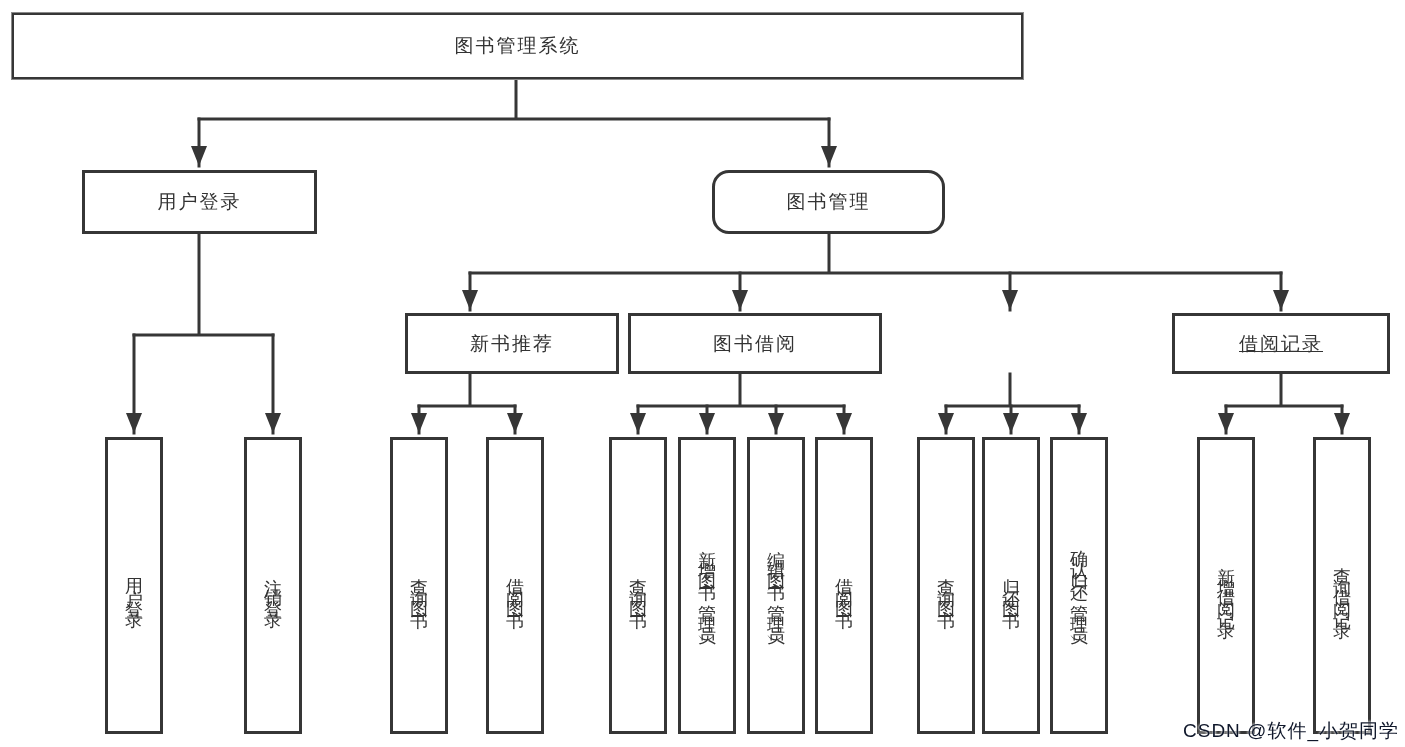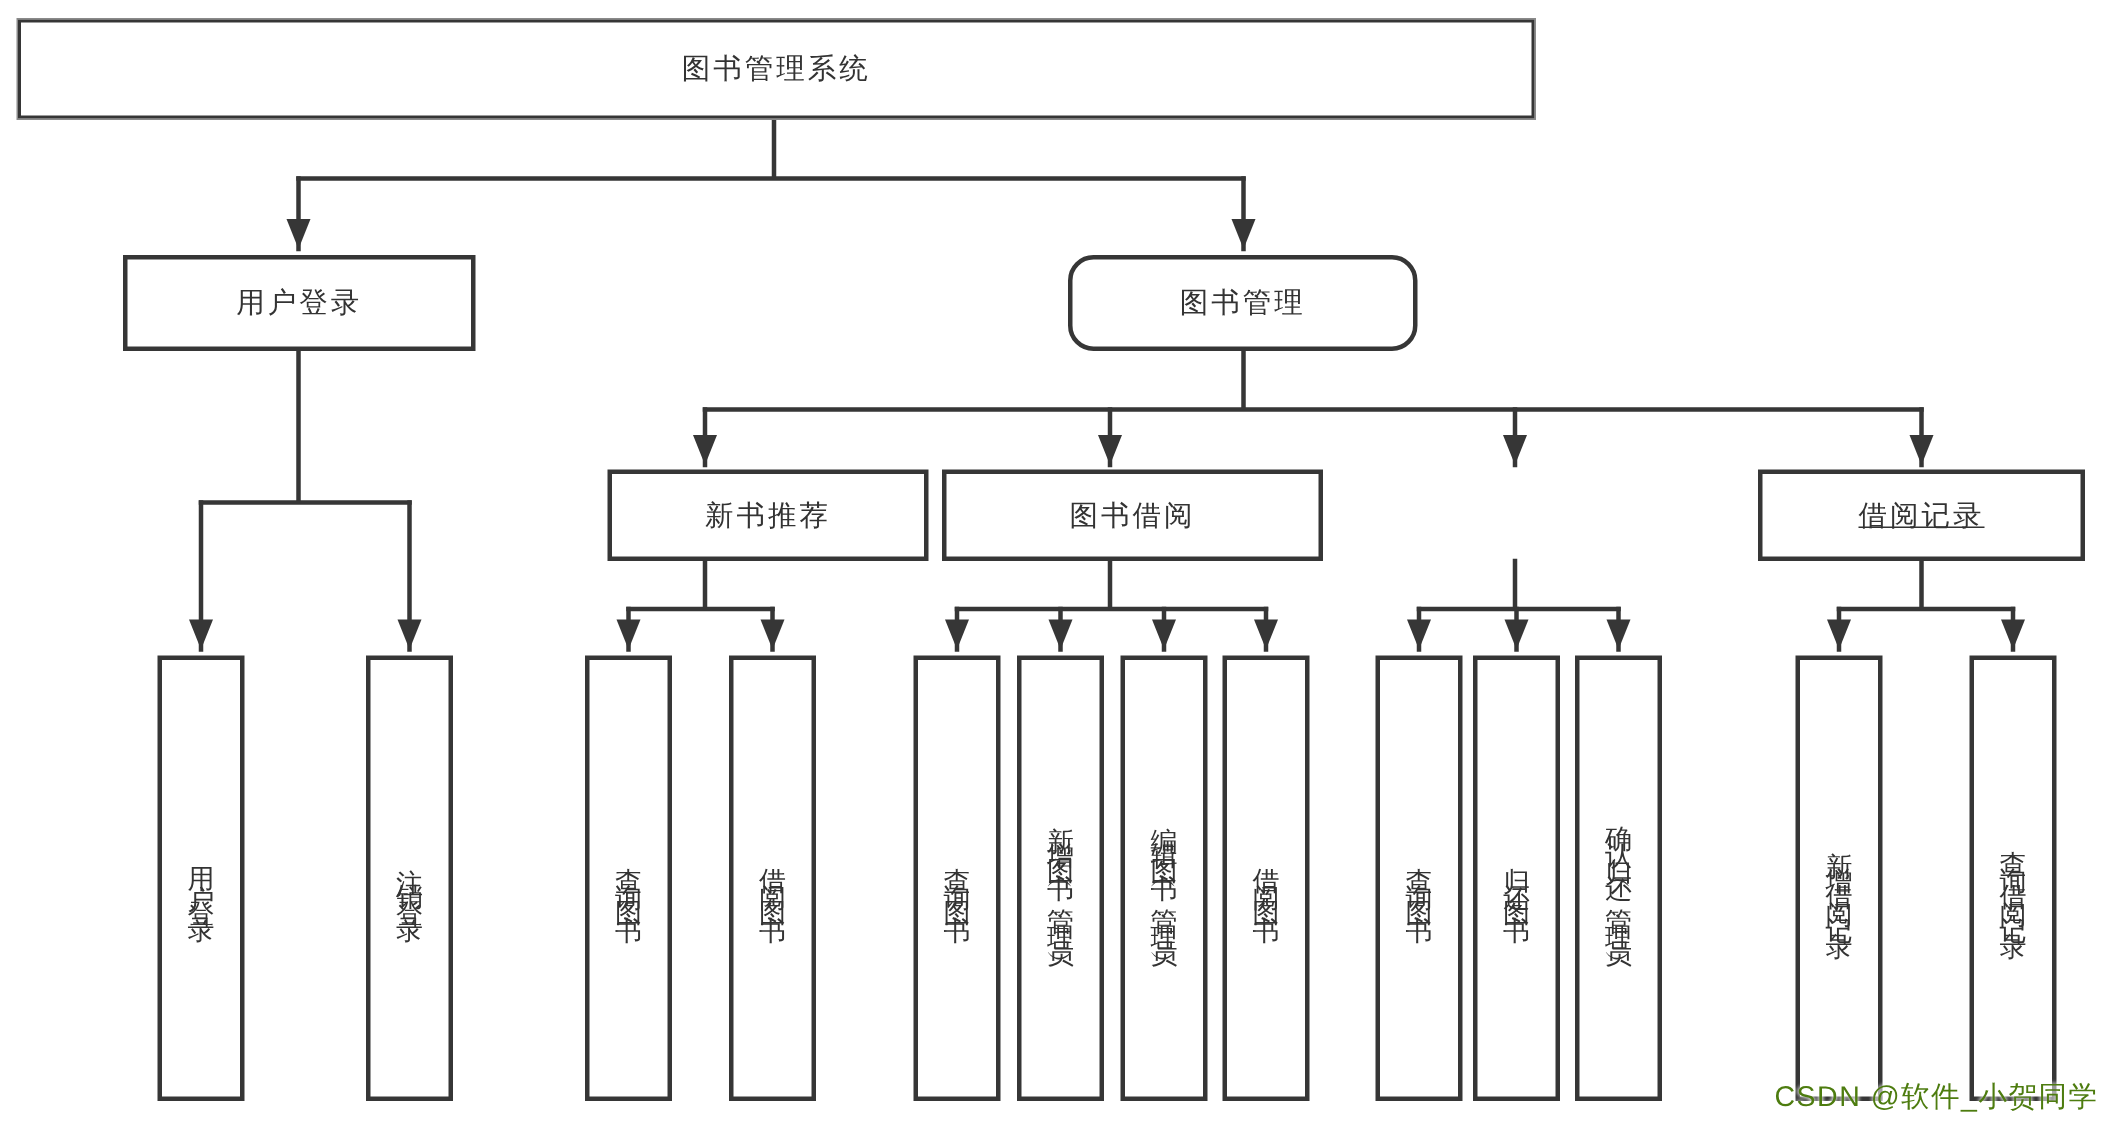--- a/index.html
+++ b/index.html
@@ -19,21 +19,21 @@
   .lvl3.n0{left:363px;width:214px;margin-left:42px;}
   .lvl3.n1{left:628px;width:254px;}
   .lvl3.n2{left:903px;width:215px;}
   .lvl3.n3{left:1172px;width:218px;text-decoration:underline;}
   .leaf{
     top:437px;width:58px;height:297px;font-size:18px;
     writing-mode:vertical-rl;text-orientation:mixed;letter-spacing:11px;
   }
   .watermark{
     position:absolute;left:1183px;top:718px;font-size:19px;
-    color:#4d7c0f;letter-spacing:1px;white-space:nowrap;
+    color:#0f172a;letter-spacing:1px;white-space:nowrap;
     text-shadow:0 0 3px #ffffff,0 0 3px #ffffff;
   }
 </style>
 </head>
 <body>
 
 <div class="canvas">
 
   <svg class="wires" width="1405" height="747" viewBox="0 0 1405 747" xmlns="http://www.w3.org/2000/svg">
     <defs>

